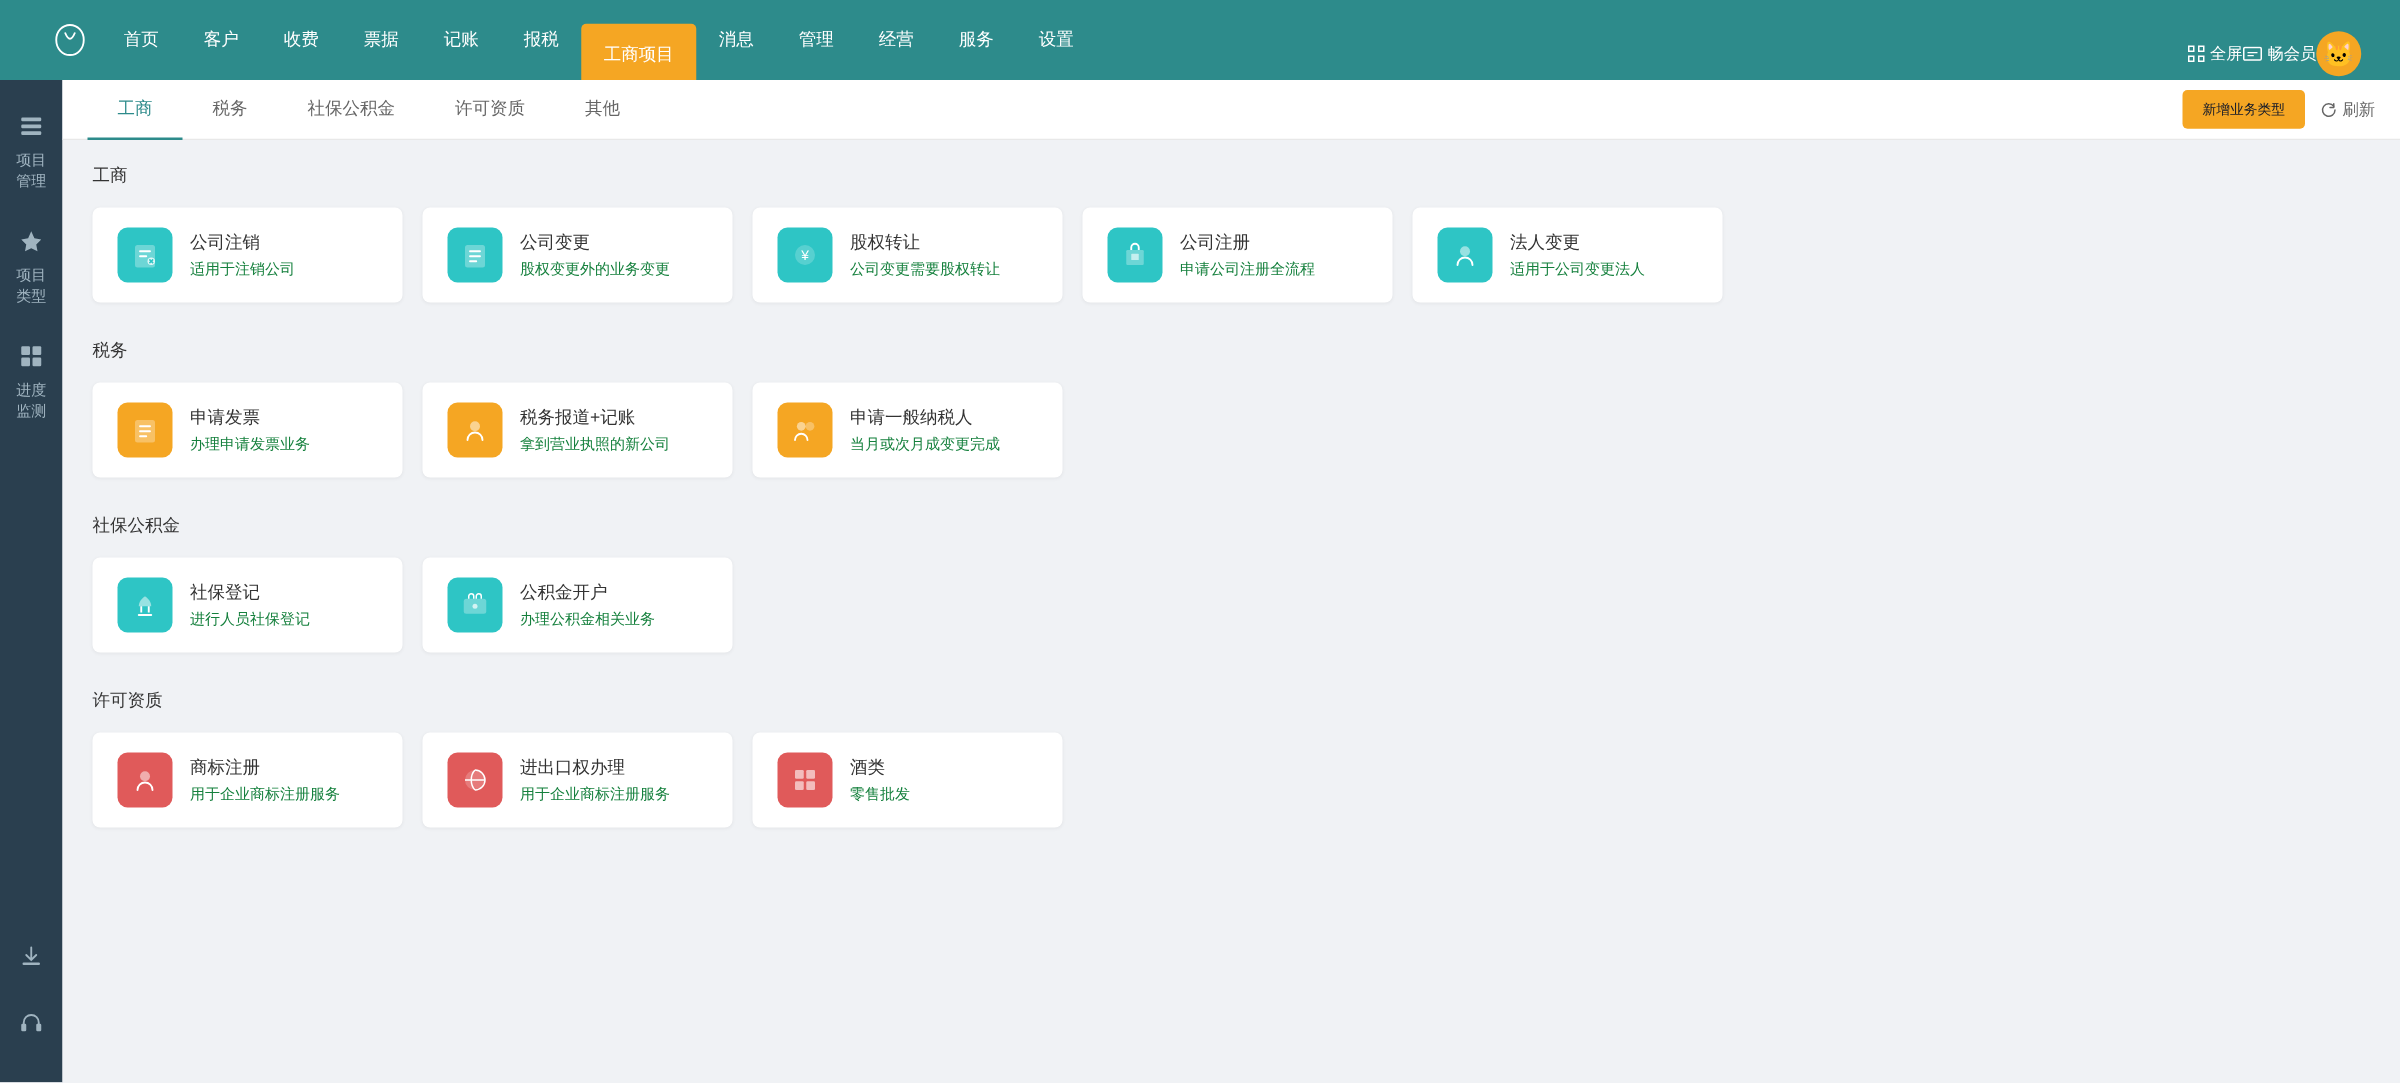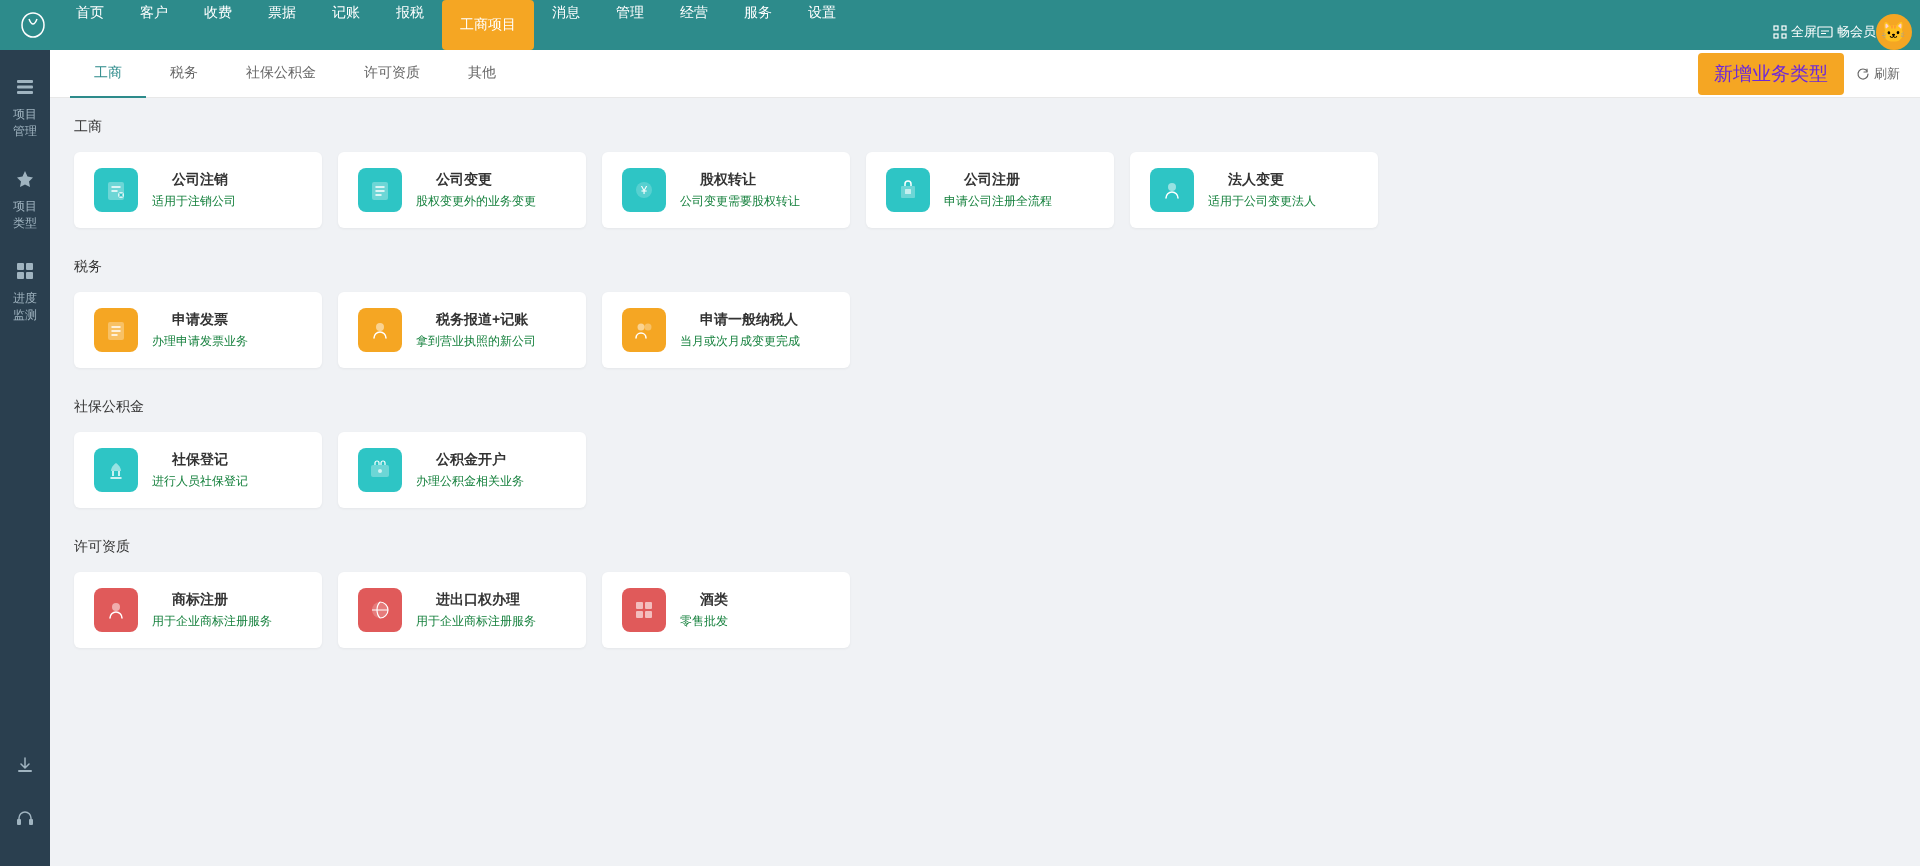--- a/index.html
+++ b/index.html
@@ -1,24 +1,24 @@
 <!DOCTYPE html>
 <html><head>
   <meta charset="utf-8">
   <style>
     * { margin: 0; padding: 0; box-sizing: border-box; }
     body { font-family: "Microsoft YaHei", "PingFang SC", sans-serif; background: #f0f2f5; width: 1920px; height: 866px; overflow: hidden; display: flex; flex-direction: column; }
 
     
     .top-nav {
       background: #2d8b8b;
-      height: 50px;
-      display: flex;
-      align-items: flex-end;
-      padding: 0 8px;
+      height: 64px;
+      display: flex;
+      align-items: center;
+      padding: 0 31px;
       flex-shrink: 0;
     }
     .top-nav .logo {
       width: 50px;
       height: 50px;
       display: flex;
       align-items: center;
       justify-content: center;
       color: white;
       font-size: 22px;
@@ -146,26 +146,26 @@
       border-bottom: 2px solid #2d8b8b;
     }
     .tab-actions {
       margin-left: auto;
       display: flex;
       align-items: center;
       gap: 12px;
     }
     .btn-new {
       background: #f5a623;
-      color: #6d28d9;
+      color: #0f172a;
       border: none;
       padding: 8px 16px;
       border-radius: 4px;
       cursor: pointer;
-      font-size: 19px;
+      font-size: 11px;
     }
     .btn-refresh {
       color: #666;
       cursor: pointer;
       font-size: 13px;
       display: flex;
       align-items: center;
       gap: 4px;
     }
 
@@ -213,21 +213,21 @@
       align-items: center;
       justify-content: center;
       font-size: 22px;
       color: white;
       flex-shrink: 0;
     }
     .card-icon.teal { background: #2ec5c5; }
     .card-icon.orange { background: #f5a623; }
     .card-icon.red { background: #e05a5a; }
     .card-info { display: flex; flex-direction: column; gap: 4px; }
-    .card-title { font-size: 14px; color: #333; font-weight: 700; margin-left: 20px; }
+    .card-title { font-size: 14px; color: #333; font-weight: 400; }
     .card-desc { font-size: 12px; color: #15803d; }
   </style>
 </head>
 <body>
 
 <nav class="top-nav">
   <div class="logo">
     <svg width="28" height="28" viewBox="0 0 28 28" fill="none">
       <path d="M14 2C8 2 3 7 3 14C3 21 8 26 14 26C20 26 25 21 25 14C25 7 20 2 14 2Z" stroke="white" stroke-width="1.5" fill="none"></path>
       <path d="M10 8 Q14 18 18 8" stroke="white" stroke-width="1.5" fill="none"></path>

